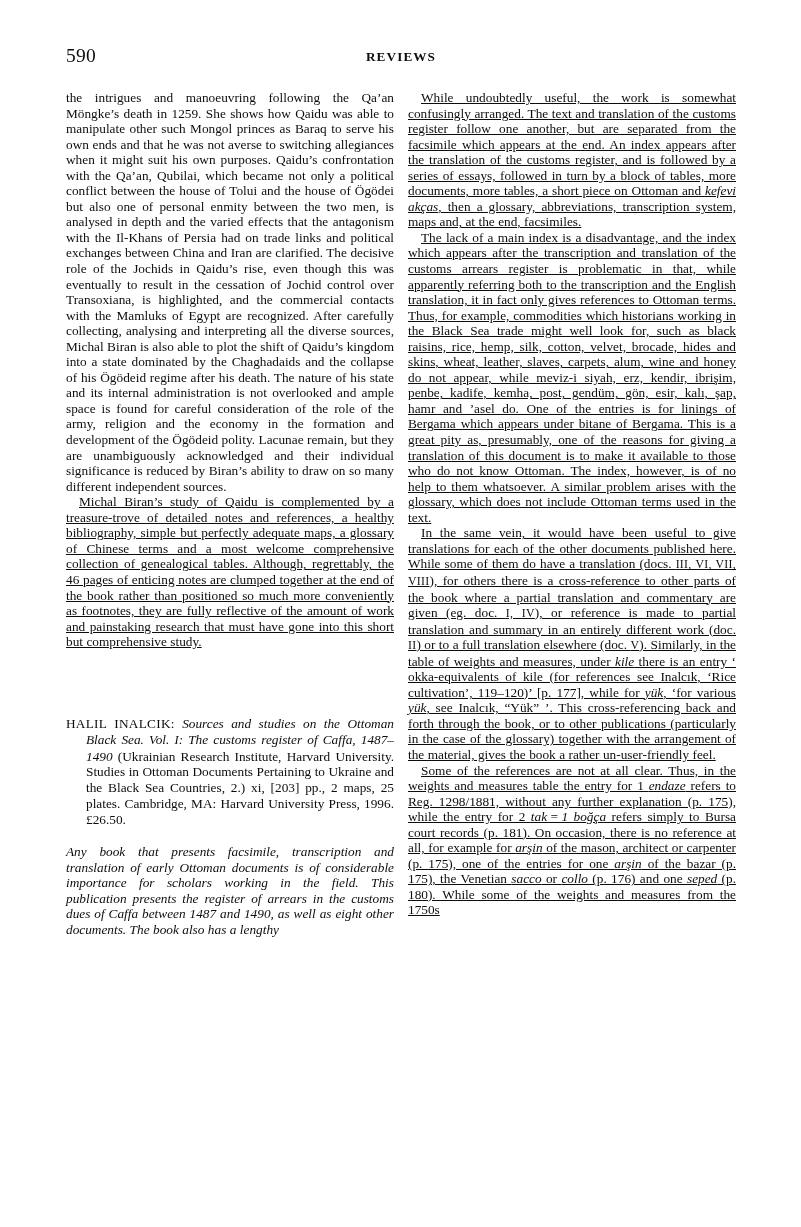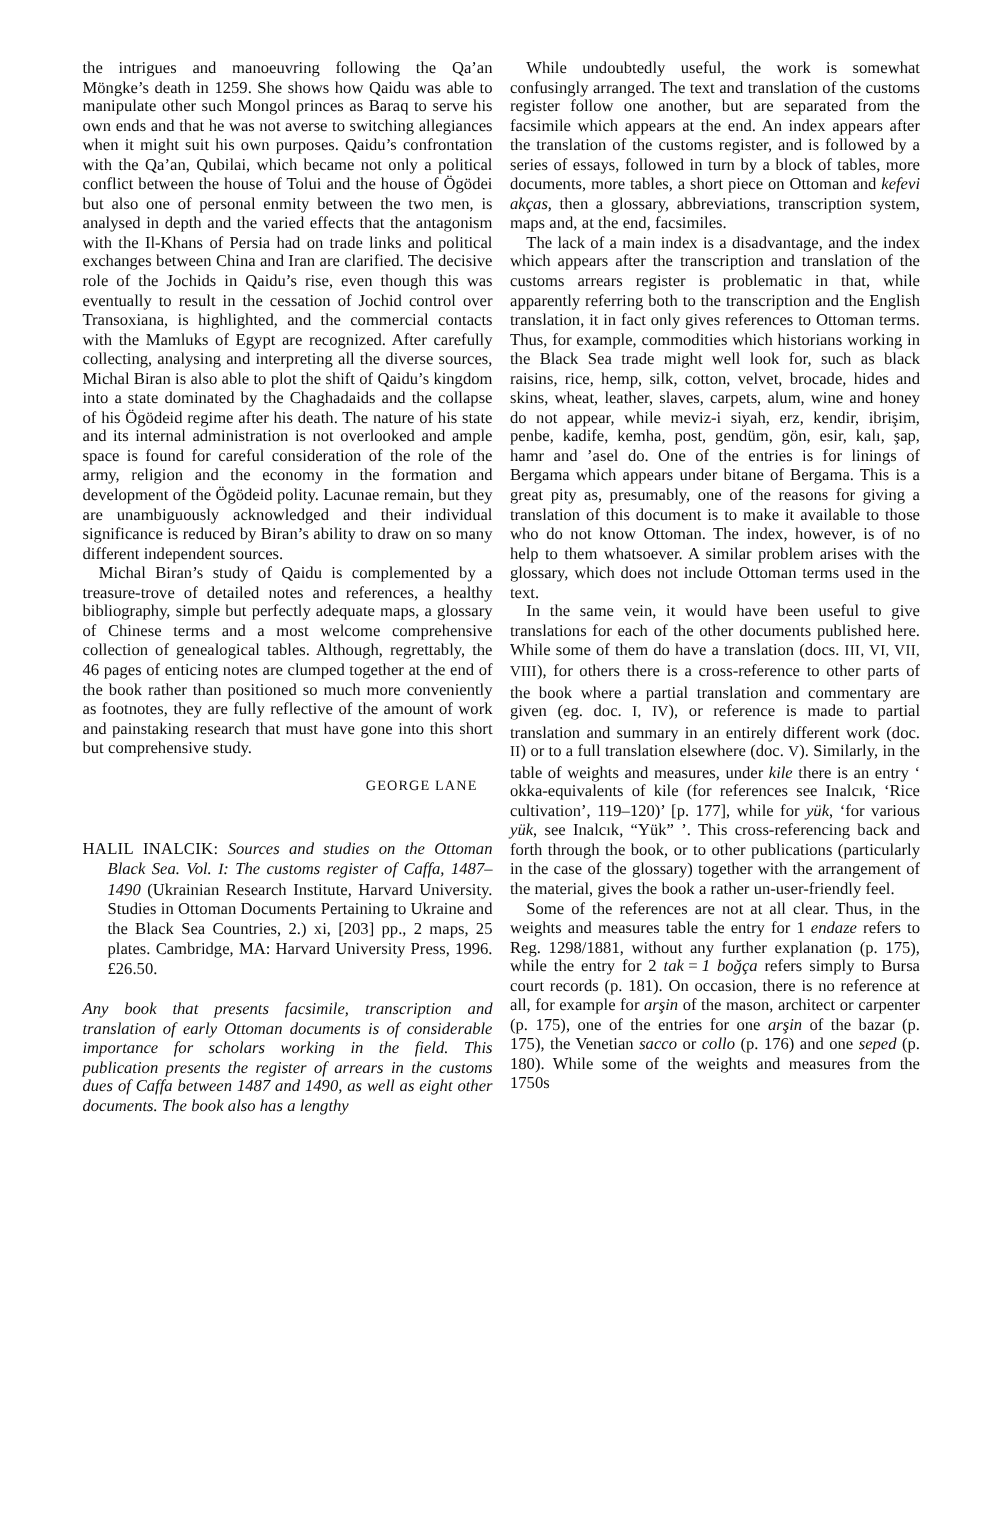--- a/index.html
+++ b/index.html
@@ -67,35 +67,36 @@
     font-size: 13.3px;
     line-height: 15.55px;
     text-align: justify;
     text-justify: inter-word;
     -webkit-hyphens: none;
     hyphens: none;
     word-spacing: 0.1px;
   }
   p.indent {
     text-indent: 13px;
+    text-decoration: underline;
   }
   p.noindent {
     text-indent: 0;
   }
   .signature {
     margin-top: 17px;
     font-size: 11.4px;
     letter-spacing: 0.9px;
     text-align: right;
     padding-right: 12px;
     font-variant: small-caps;
   }
   
   .review-head {
-    margin-top: 36px;
+    margin-top: 66px;
     font-size: 13.3px;
     line-height: 15.9px;
     text-align: justify;
     padding-left: 20px;
     text-indent: -20px;
   }
   .review-head .author {
     font-variant: small-caps;
     letter-spacing: 0.25px;
   }
@@ -113,30 +114,33 @@
   }
   em { font-style: italic; }
   .sc { font-variant: small-caps; font-size: 11.8px; letter-spacing: 0.3px; }
 </style>
 </head>
 <body>
 
 <div id="page">
   <div class="page-inner">
 
+    <div class="running-head">
+      <div class="folio">590</div>
+      <div class="head-title">REVIEWS</div>
+    </div>
 
     <div class="columns">
 
       <div class="col">
 
         <p class="noindent">the intrigues and manoeuvring following the Qa’an Möngke’s death in 1259. She shows how Qaidu was able to manipulate other such Mongol princes as Baraq to serve his own ends and that he was not averse to switching allegiances when it might suit his own purposes. Qaidu’s confrontation with the Qa’an, Qubilai, which became not only a political conflict between the house of Tolui and the house of Ögödei but also one of personal enmity between the two men, is analysed in depth and the varied effects that the antagonism with the Il-Khans of Persia had on trade links and political exchanges between China and Iran are clarified. The decisive role of the Jochids in Qaidu’s rise, even though this was eventually to result in the cessation of Jochid control over Transoxiana, is highlighted, and the commercial contacts with the Mamluks of Egypt are recognized. After carefully collecting, analysing and interpreting all the diverse sources, Michal Biran is also able to plot the shift of Qaidu’s kingdom into a state dominated by the Chaghadaids and the collapse of his Ögödeid regime after his death. The nature of his state and its internal administration is not overlooked and ample space is found for careful consideration of the role of the army, religion and the economy in the formation and development of the Ögödeid polity. Lacunae remain, but they are unambiguously acknowledged and their individual significance is reduced by Biran’s ability to draw on so many different independent sources.</p>
 
         <p class="indent">Michal Biran’s study of Qaidu is complemented by a treasure-trove of detailed notes and references, a healthy bibliography, simple but perfectly adequate maps, a glossary of Chinese terms and a most welcome comprehensive collection of genealogical tables. Although, regrettably, the 46 pages of enticing notes are clumped together at the end of the book rather than positioned so much more conveniently as footnotes, they are fully reflective of the amount of work and painstaking research that must have gone into this short but comprehensive study.</p>
 
-        <div class="signature">GEORGE LANE</div>
 
         <div class="review-head">
           <span class="author">HALIL INALCIK:</span><span> </span><span class="title">Sources and studies on the Ottoman Black Sea. Vol. </span><span class="vol-num">I</span><span class="title">: The customs register of Caffa, 1487–1490</span><span> (Ukrainian Research Institute, Harvard University. Studies in Ottoman Documents Pertaining to Ukraine and the Black Sea Countries, 2.) xi, [203] pp., 2 maps, 25 plates. Cambridge, MA: Harvard University Press, 1996. £26.50.</span>
         </div>
 
         <p class="noindent review-body">Any book that presents facsimile, transcription and translation of early Ottoman documents is of considerable importance for scholars working in the field. This publication presents the register of arrears in the customs dues of Caffa between 1487 and 1490, as well as eight other documents. The book also has a lengthy</p>
 
       </div>
 
       <div class="col">

